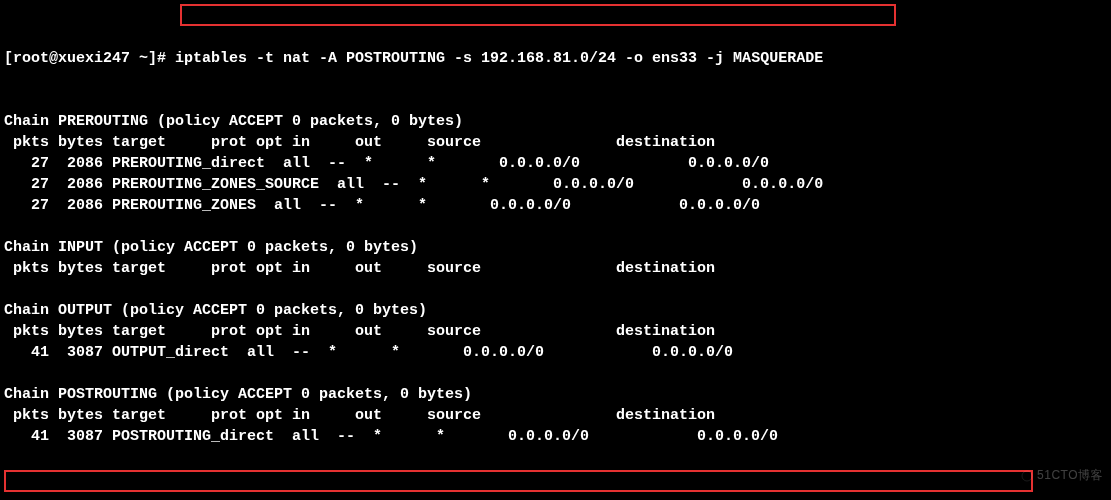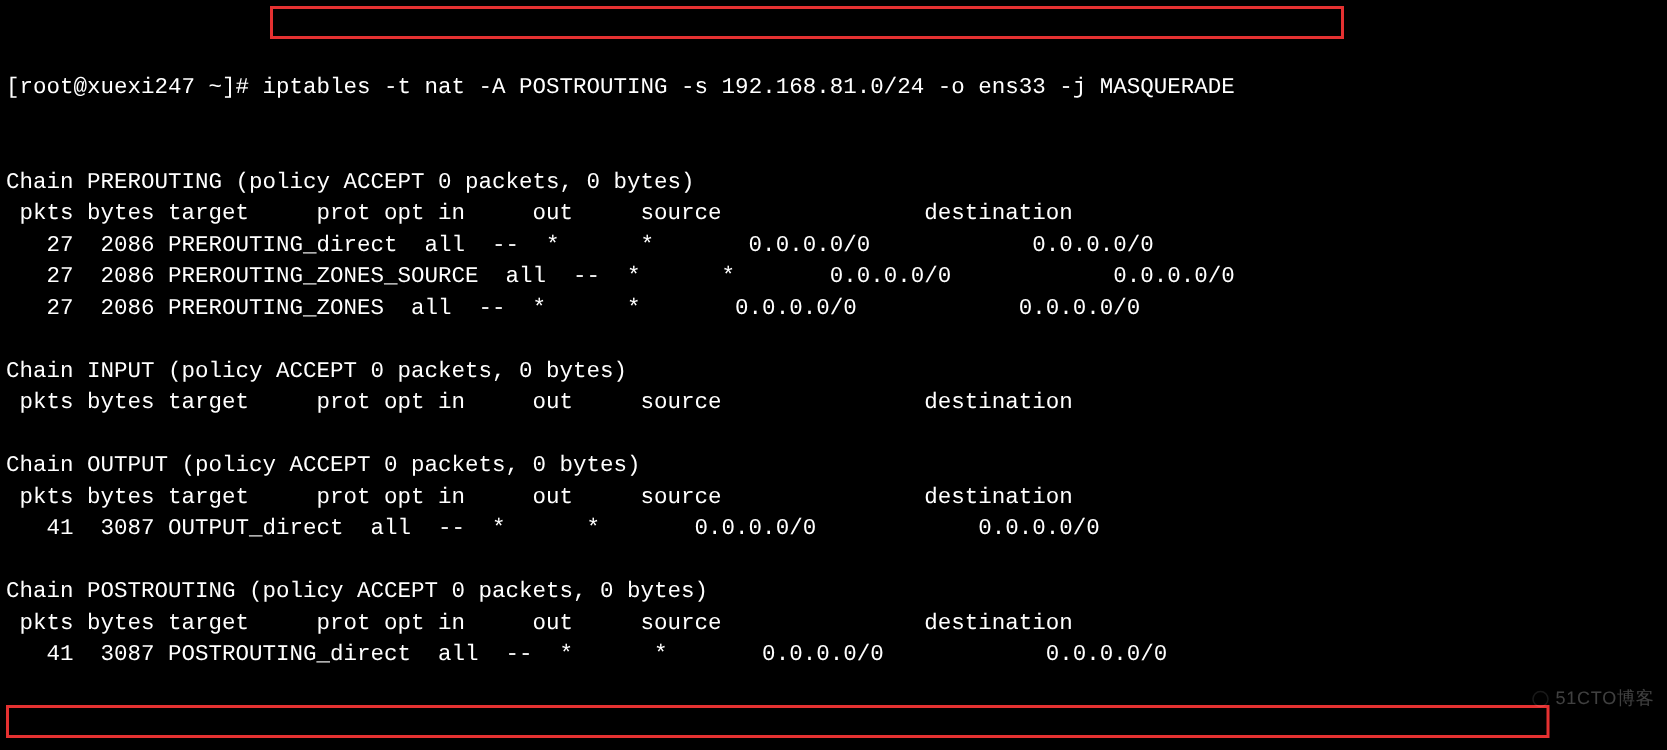--- a/index.html
+++ b/index.html
@@ -32,28 +32,28 @@
   }
   #hl-bottom {
     left: 4px;
     top: 470px;
     width: 1029px;
     height: 22px;
   }
   .watermark {
     position: absolute;
     right: 8px;
-    bottom: 24px;
+    bottom: 14px;
     color: rgba(255,255,255,0.25);
     font-size: 12px;
     font-family: sans-serif;
     letter-spacing: 0.5px;
   }
   .watermark svg { vertical-align: middle; margin-right: 4px; opacity: 0.4; }
-  .row { display: block; }
+  .row { display: block; font-weight: bold; }
 </style>
 </head>
 <body>
 
 <div class="terminal">
   <span class="row"><span>[root@xuexi247 ~]# </span><span>iptables -t nat -A POSTROUTING -s 192.168.81.0/24 -o ens33 -j MASQUERADE</span></span>
   <div id="output"><span class="row">Chain PREROUTING (policy ACCEPT 0 packets, 0 bytes)</span><span class="row"> pkts bytes target     prot opt in     out     source               destination</span><span class="row">   27  2086 PREROUTING_direct  all  --  *      *       0.0.0.0/0            0.0.0.0/0</span><span class="row">   27  2086 PREROUTING_ZONES_SOURCE  all  --  *      *       0.0.0.0/0            0.0.0.0/0</span><span class="row">   27  2086 PREROUTING_ZONES  all  --  *      *       0.0.0.0/0            0.0.0.0/0</span><span class="row"> </span><span class="row">Chain INPUT (policy ACCEPT 0 packets, 0 bytes)</span><span class="row"> pkts bytes target     prot opt in     out     source               destination</span><span class="row"> </span><span class="row">Chain OUTPUT (policy ACCEPT 0 packets, 0 bytes)</span><span class="row"> pkts bytes target     prot opt in     out     source               destination</span><span class="row">   41  3087 OUTPUT_direct  all  --  *      *       0.0.0.0/0            0.0.0.0/0</span><span class="row"> </span><span class="row">Chain POSTROUTING (policy ACCEPT 0 packets, 0 bytes)</span><span class="row"> pkts bytes target     prot opt in     out     source               destination</span><span class="row">   41  3087 POSTROUTING_direct  all  --  *      *       0.0.0.0/0            0.0.0.0/0</span></div>
 </div>
 
 <div id="hl-top" class="hl-box"></div>

